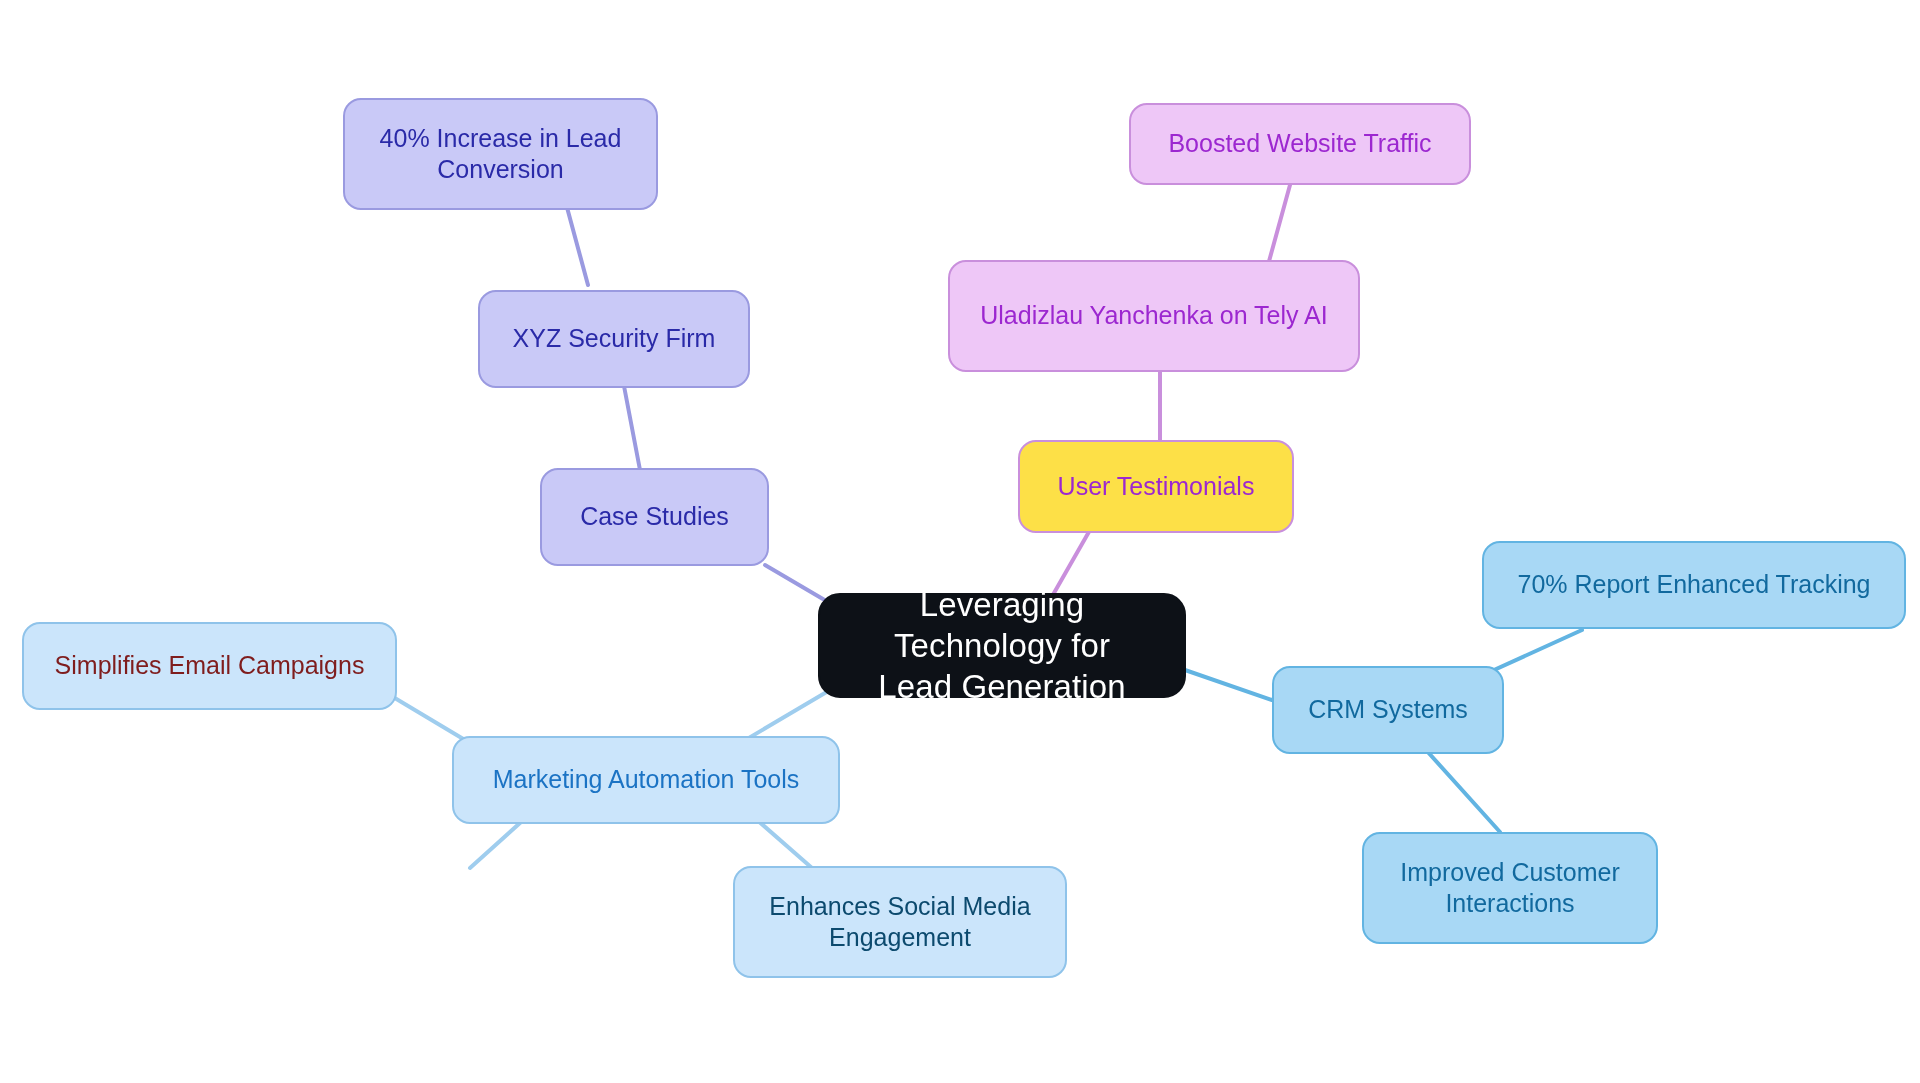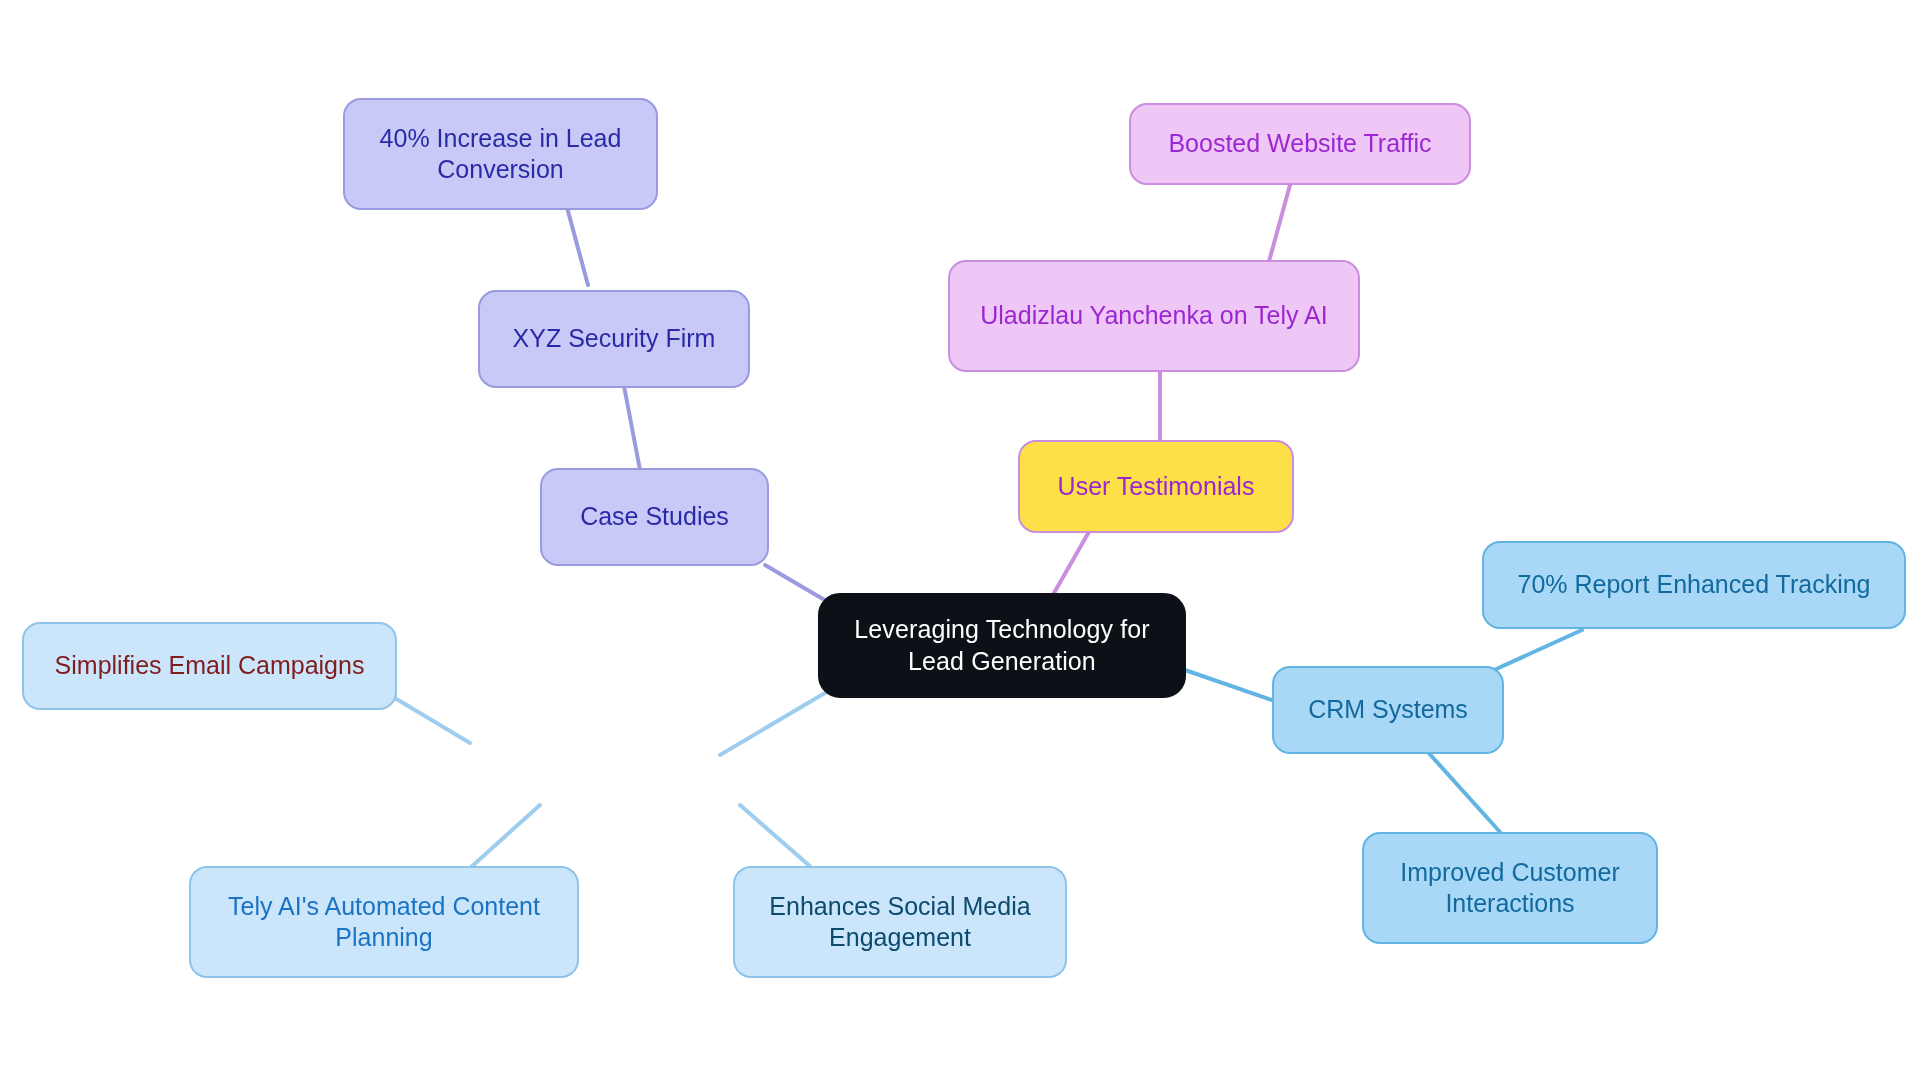--- a/index.html
+++ b/index.html
@@ -35,21 +35,21 @@
     text-align: center;
     border-radius: 18px;
     border-width: 2px;
     border-style: solid;
     line-height: 1.25;
     white-space: pre-line;
     padding: 6px 16px;
   }
   .node.root {
     border-radius: 22px;
-    font-size: 25px;
+    font-size: 33px;
     letter-spacing: 0.1px;
   }
   .node.lvl1 { font-size: 25px; }
   .node.lvl2 { font-size: 25px; }
 </style>
 </head>
 <body>
 
 <div id="canvas">
 
@@ -99,25 +99,24 @@
   <div class="node lvl1" style="left:1272px; top:666px; width:232px; height:88px;
               background:#a8d8f5; border-color:#62b4e2; color:#11699e;">CRM Systems</div>
 
   <div class="node lvl2" style="left:1482px; top:541px; width:424px; height:88px;
               background:#a8d8f5; border-color:#62b4e2; color:#11699e;">70% Report Enhanced Tracking</div>
 
   <div class="node lvl2" style="left:1362px; top:832px; width:296px; height:112px;
               background:#a8d8f5; border-color:#62b4e2; color:#11699e;">Improved Customer
 Interactions</div>
 
+  <div class="node lvl1" style="left:452px; top:736px; width:388px; height:88px;
+              background:#cbe5fb; border-color:#8fc3ea; color:#1b73c4;">Marketing Automation Tools</div>
 
   <div class="node lvl2" style="left:22px; top:622px; width:375px; height:88px;
               background:#cbe5fb; border-color:#8fc3ea; color:#7f1d1d;">Simplifies Email Campaigns</div>
 
-  <div class="node lvl2" style="left:189px; top:866px; width:390px; height:112px;
-              background:#cbe5fb; border-color:#8fc3ea; color:#1b73c4;">Tely AI's Automated Content
-Planning</div>
 
   <div class="node lvl2" style="left:733px; top:866px; width:334px; height:112px;
               background:#cbe5fb; border-color:#8fc3ea; color:#0c4a6e;">Enhances Social Media
 Engagement</div>
 
 </div>
 
 </body></html>

